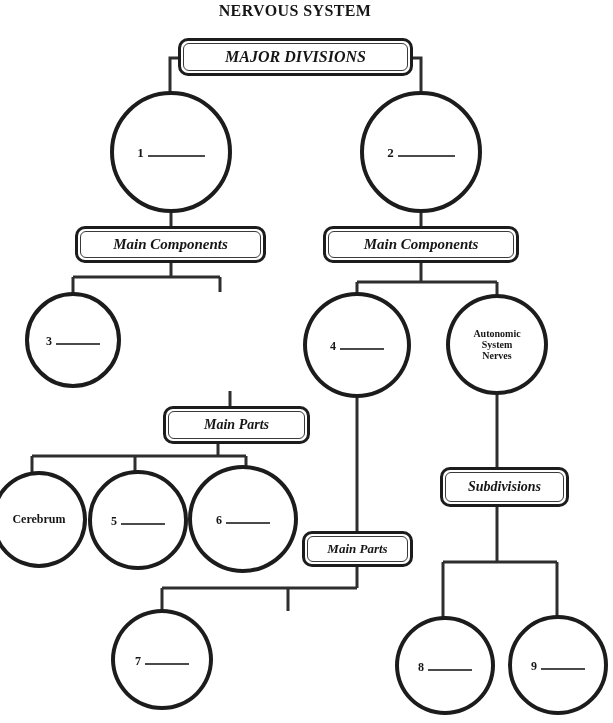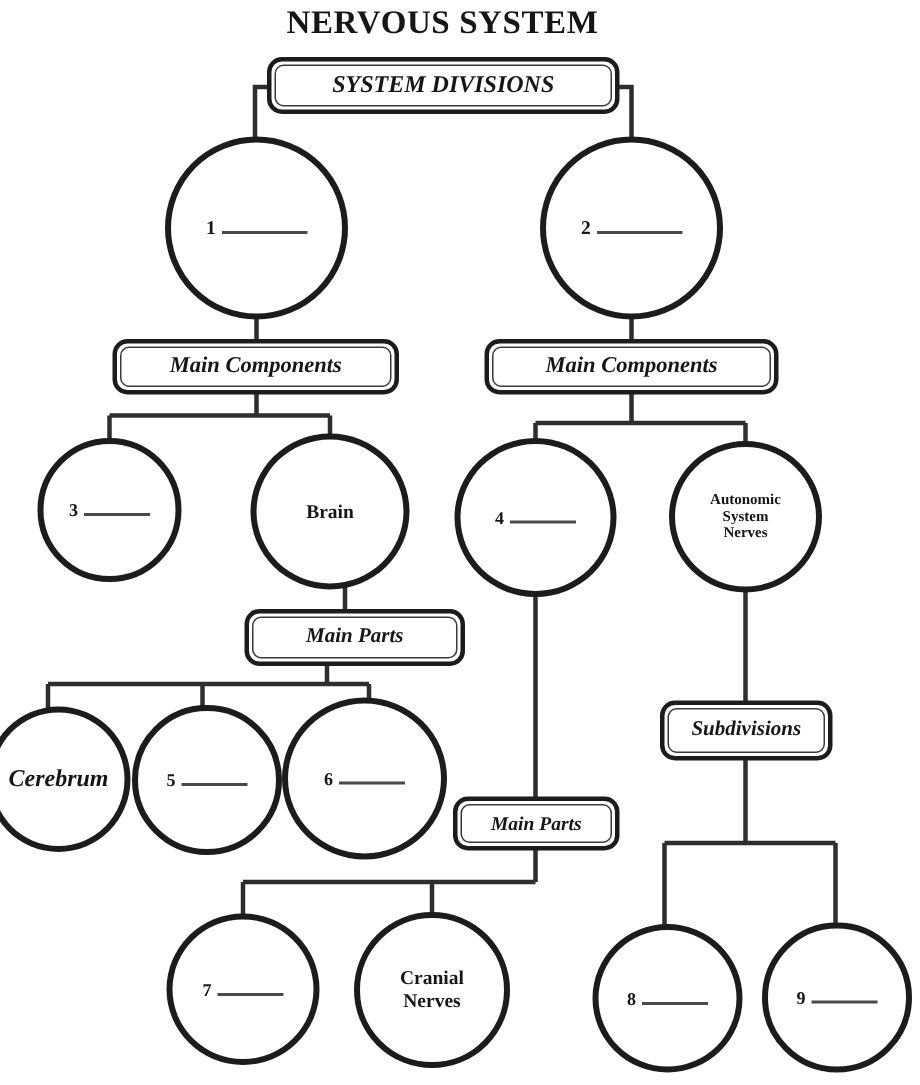--- a/index.html
+++ b/index.html
@@ -1,21 +1,21 @@
 <!DOCTYPE html>
 <html><head>
 <meta charset="utf-8">
 <style>
   html,body{margin:0;padding:0;background:#ffffff;}
   body{width:613px;height:723px;overflow:hidden;font-family:"Liberation Serif",serif;color:#161616;}
   #diagram{position:relative;width:613px;height:723px;background:#ffffff;filter:blur(0.3px);}
   #wires{position:absolute;left:0;top:0;width:613px;height:723px;}
 
   .title{position:absolute;left:190px;top:2px;width:210px;text-align:center;
-         font-size:22px;font-weight:bold;letter-spacing:0.4px;white-space:nowrap;}
+         font-size:16px;font-weight:bold;letter-spacing:0.4px;white-space:nowrap;}
 
   
   .dbox{position:absolute;box-sizing:border-box;border:3.5px solid #1c1c1c;border-radius:10px;
         background:#ffffff;padding:2px;}
   .dbox .inner{box-sizing:border-box;width:100%;height:100%;border:1.2px solid #3a3a3a;border-radius:6px;
         display:flex;align-items:center;justify-content:center;background:#ffffff;}
   .boxlabel{font-weight:bold;font-style:italic;white-space:nowrap;}
 
   
   .circle{position:absolute;box-sizing:border-box;border:4px solid #1c1c1c;border-radius:50%;
@@ -47,21 +47,21 @@
       <path d="M357 566 L357 588 M162 588 L357 588 M162 588 L162 612 M288 588 L288 611"></path>
       <path d="M497 394 L497 469"></path>
       <path d="M497 506 L497 562 M443 562 L557 562 M443 562 L443 619 M557 562 L557 618"></path>
     </g>
   </svg>
 
   <div class="title">NERVOUS SYSTEM</div>
 
   <div class="dbox" style="left:178px;top:38px;width:235px;height:38px;">
     <div class="inner">
-        <span class="boxlabel" style="font-size:16px;">SYSTEM DIVISIONS</span>
+        <span class="boxlabel" style="font-size:16px;">MAJOR DIVISIONS</span>
       </div>
   </div>
 
   <div class="dbox" style="left:75px;top:226px;width:191px;height:37px;">
     <div class="inner">
         <span class="boxlabel" style="font-size:15px;">Main Components</span>
       </div>
   </div>
 
   <div class="dbox" style="left:323px;top:226px;width:196px;height:37px;">
@@ -75,76 +75,67 @@
         <span class="boxlabel" style="font-size:14px;">Main Parts</span>
       </div>
   </div>
 
   <div class="dbox" style="left:302px;top:531px;width:111px;height:36px;">
     <div class="inner">
         <span class="boxlabel" style="font-size:13px;">Main Parts</span>
       </div>
   </div>
 
-  <div class="dbox" style="left:440px;top:467px;width:115px;height:40px;">
+  <div class="dbox" style="left:440px;top:467px;width:129px;height:40px;">
     <div class="inner">
         <span class="boxlabel" style="font-size:14px;">Subdivisions</span>
       </div>
   </div>
 
   <div class="circle big" style="left:110px;top:91px;width:122px;height:122px;">
     <span><span class="num">1</span><span class="blank wide"></span></span>
   </div>
 
   <div class="circle big" style="left:360px;top:91px;width:122px;height:122px;">
     <span><span class="num">2</span><span class="blank wide"></span></span>
   </div>
 
   <div class="circle" style="left:25px;top:292px;width:96px;height:96px;">
     <span><span class="num">3</span><span class="blank"></span></span>
   </div>
 
-  <div class="circle" style="left:167px;top:289px;width:106px;height:104px;">
-    <span class="clabel" style="font-size:13px;">Brain</span>
-  </div>
 
   <div class="circle" style="left:303px;top:292px;width:108px;height:106px;">
     <span><span class="num">4</span><span class="blank"></span></span>
   </div>
 
   <div class="circle" style="left:446px;top:294px;width:102px;height:101px;">
     <span class="clabel stack" style="font-size:10px;line-height:1.12;">
       <span>Autonomic</span>
       <span>System</span>
       <span>Nerves</span>
     </span>
   </div>
 
   <div class="circle" style="left:-9px;top:471px;width:96px;height:97px;">
-    <span class="clabel" style="font-size:16px;font-style:italic;">Cerebrum</span>
+    <span class="clabel" style="font-size:12px;">Cerebrum</span>
   </div>
 
   <div class="circle" style="left:88px;top:470px;width:100px;height:100px;">
     <span><span class="num">5</span><span class="blank"></span></span>
   </div>
 
   <div class="circle" style="left:188px;top:465px;width:110px;height:108px;">
     <span><span class="num">6</span><span class="blank"></span></span>
   </div>
 
   <div class="circle" style="left:111px;top:609px;width:102px;height:101px;">
     <span><span class="num">7</span><span class="blank"></span></span>
   </div>
 
-  <div class="circle" style="left:236px;top:608px;width:104px;height:104px;">
-    <span class="clabel stack" style="font-size:13px;">
-      <span>Cranial</span>
-      <span>Nerves</span>
-    </span>
-  </div>
 
   <div class="circle" style="left:395px;top:616px;width:100px;height:99px;">
     <span><span class="num">8</span><span class="blank"></span></span>
   </div>
 
   <div class="circle" style="left:508px;top:615px;width:100px;height:100px;">
     <span><span class="num">9</span><span class="blank"></span></span>
   </div>
 
 </div>

